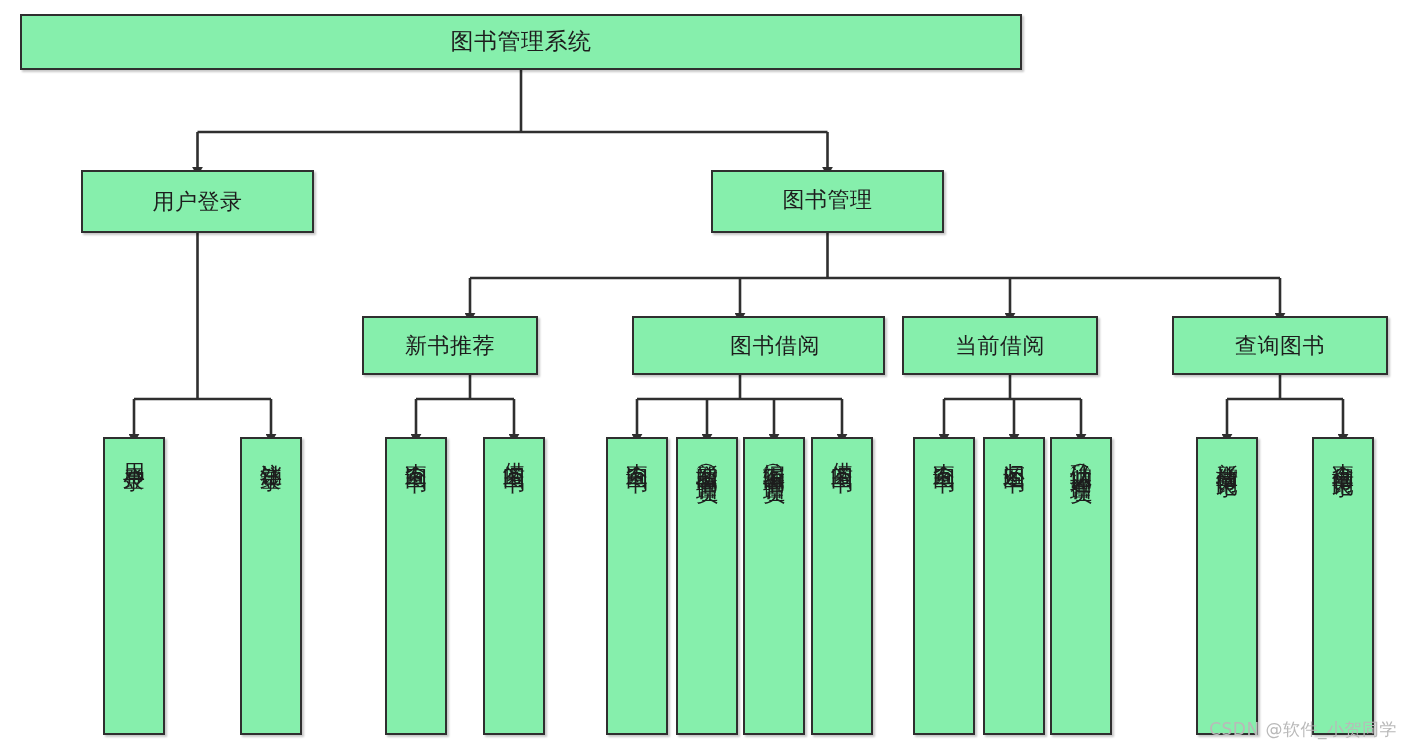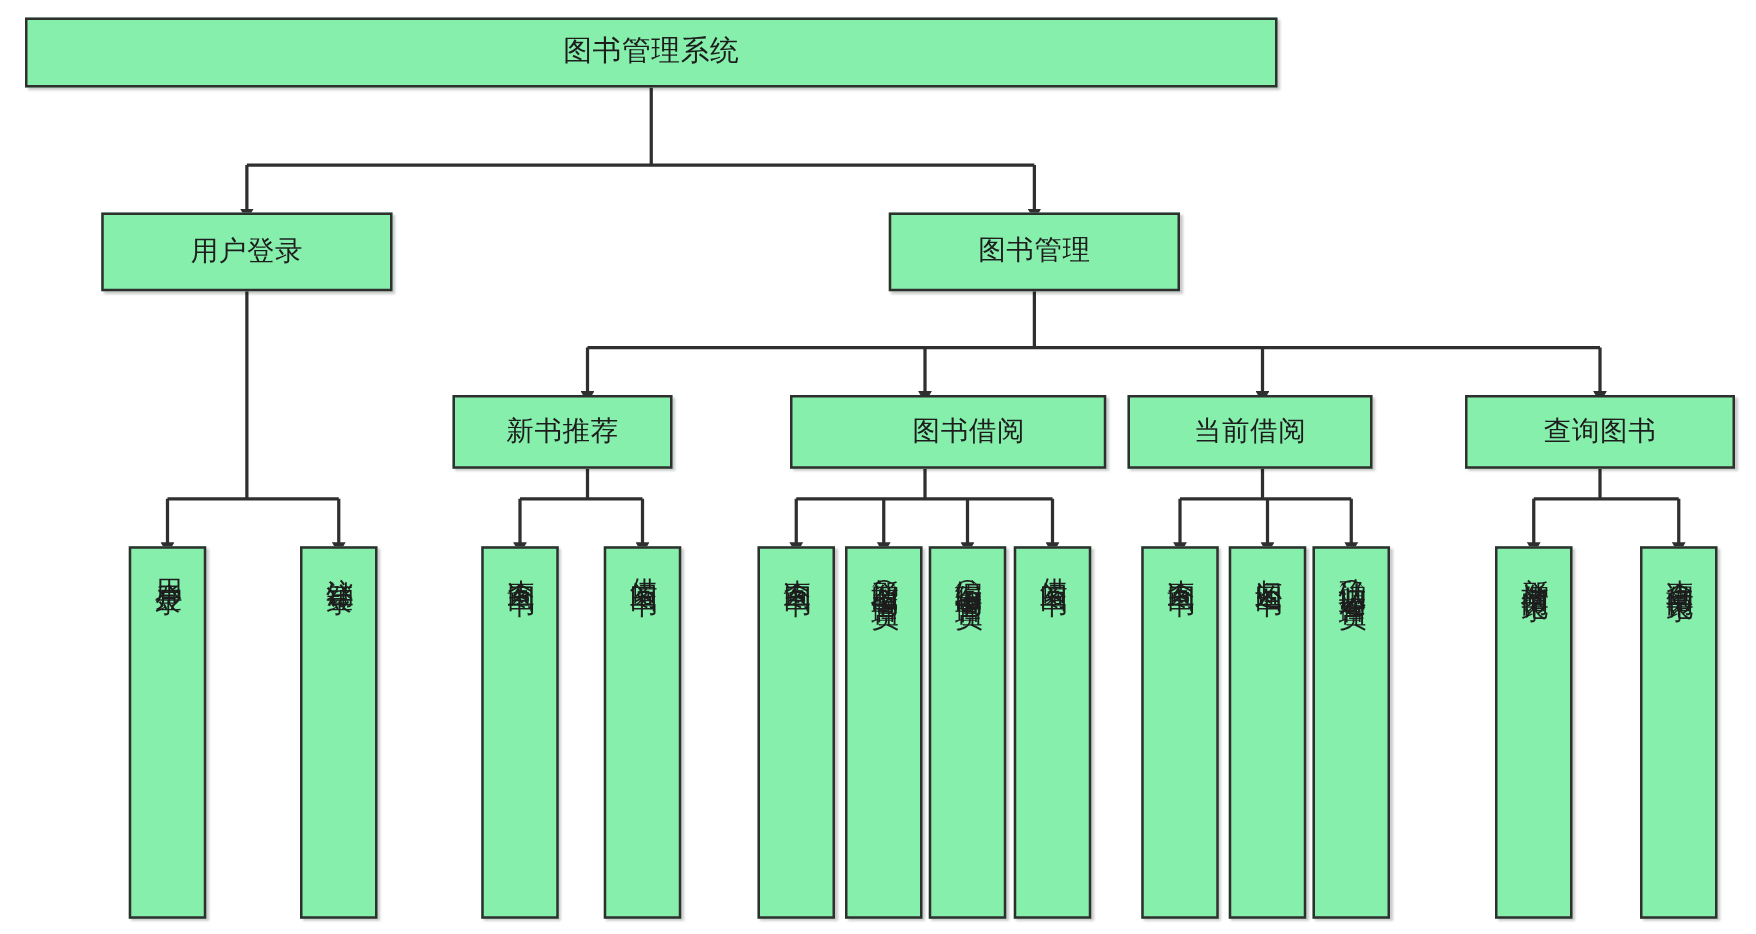--- a/index.html
+++ b/index.html
@@ -177,13 +177,14 @@
         <span class="label">确认归还（管理员）</span>
       </div>
       <div class="node v" style="left: 1196px; top: 437px; width: 62px; height: 298px;">
         <span class="label">新增借阅记录</span>
       </div>
       <div class="node v" style="left: 1312px; top: 437px; width: 62px; height: 298px;">
         <span class="label">查询借阅记录</span>
       </div>
     </div>
 
+  <div class="watermark">CSDN @软件_小贺同学</div>
 </div>
 
 </body></html>

